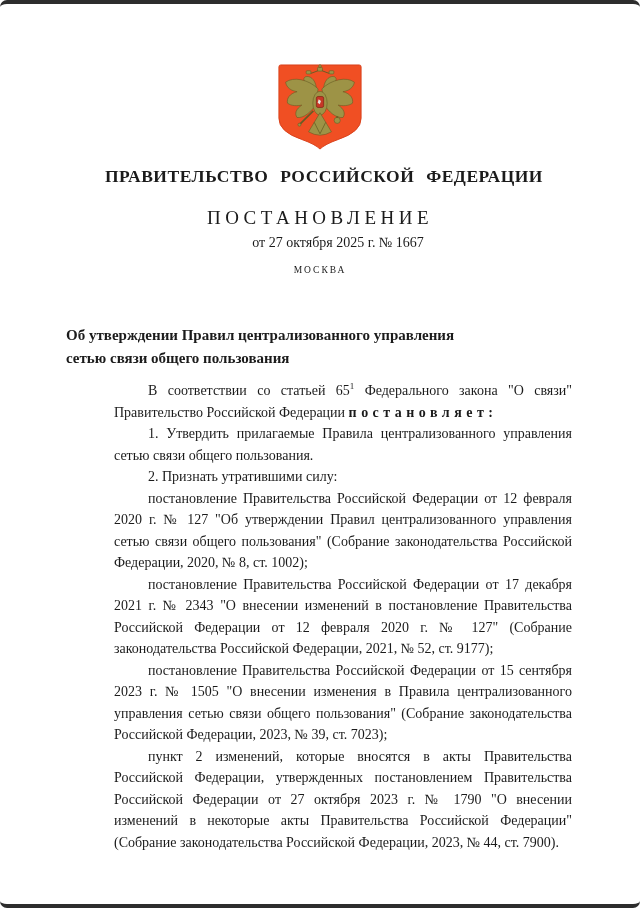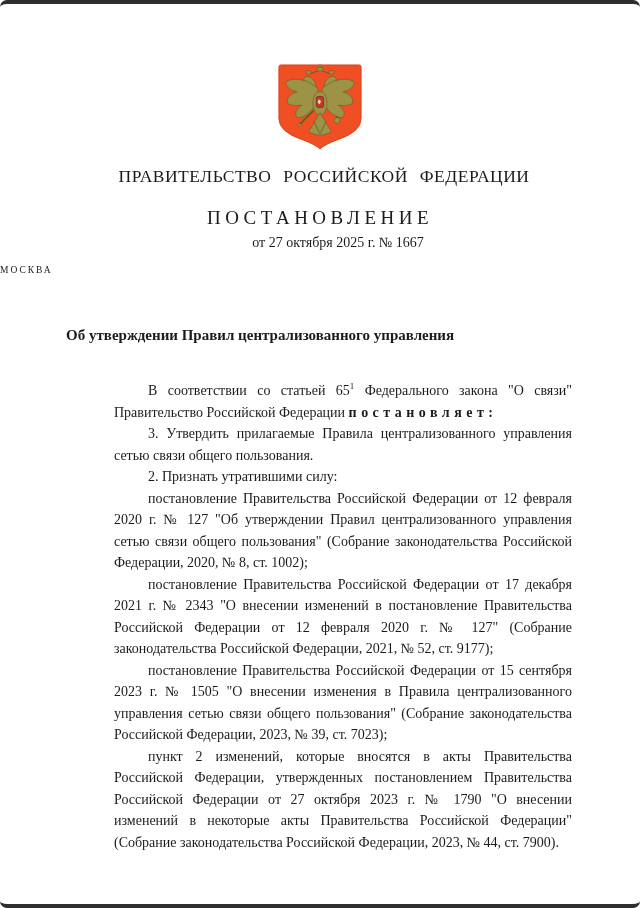--- a/index.html
+++ b/index.html
@@ -20,41 +20,41 @@
     position: absolute;
     top: 58px; left: 50%;
     transform: translateX(-50%);
     width: 86px; height: 90px;
   }
   .emblem svg { width: 100%; height: 100%; display: block; }
 
   .org-name {
     position: absolute; top: 162px; left: 0; right: 0;
     text-align: center;
-    font-weight: normal;
+    font-weight: bold;
     font-size: 17.5px;
     letter-spacing: 0.5px;
     word-spacing: 7px;
     padding-left: 8px;
   }
   .doc-type {
     position: absolute; top: 203px; left: 0; right: 0;
     text-align: center;
     font-size: 19px;
     letter-spacing: 4.5px;
   }
   .date-number {
     position: absolute; top: 231px; left: 0; right: 0;
     text-align: center;
     font-size: 14px;
     margin-left: 36px;
   }
   .city {
     position: absolute; top: 261px; left: 0; right: 0;
-    text-align: left;
+    text-align: center;
     font-size: 9.5px;
     letter-spacing: 2px;
   }
 
   .doc-title {
     position: absolute; top: 320px; left: 66px; width: 506px;
     text-align: left;
     font-weight: bold;
     font-size: 15px;
     line-height: 22.5px;
@@ -119,25 +119,26 @@
   <div class="org-name">ПРАВИТЕЛЬСТВО РОССИЙСКОЙ ФЕДЕРАЦИИ</div>
 
   <div class="doc-type">ПОСТАНОВЛЕНИЕ</div>
 
   <div class="date-number">от 27 октября 2025 г. № 1667</div>
 
   <div class="city">МОСКВА</div>
 
   <div class="doc-title">
     <span>Об утверждении Правил централизованного управления</span><br>
+    <span>сетью связи общего пользования</span>
   </div>
 
   <div class="doc-body">
     <p><span>В соответствии со статьей 65</span><sup>1</sup><span> Федерального закона "О связи" Правительство Российской Федерации </span><span class="resolves">постановляет:</span></p>
-    <p>3. Утвердить прилагаемые Правила централизованного управления сетью связи общего пользования.</p>
+    <p>1. Утвердить прилагаемые Правила централизованного управления сетью связи общего пользования.</p>
     <p>2. Признать утратившими силу:</p>
     <p>постановление Правительства Российской Федерации от 12&nbsp;февраля 2020&nbsp;г. №&nbsp;127 "Об утверждении Правил централизованного управления сетью связи общего пользования" (Собрание законодательства Российской Федерации, 2020, №&nbsp;8, ст.&nbsp;1002);</p>
     <p>постановление Правительства Российской Федерации от 17&nbsp;декабря 2021&nbsp;г. №&nbsp;2343 "О внесении изменений в постановление Правительства Российской Федерации от 12&nbsp;февраля 2020&nbsp;г. №&nbsp;127" (Собрание законодательства Российской Федерации, 2021, №&nbsp;52, ст.&nbsp;9177);</p>
     <p>постановление Правительства Российской Федерации от 15&nbsp;сентября 2023&nbsp;г. №&nbsp;1505 "О внесении изменения в Правила централизованного управления сетью связи общего пользования" (Собрание законодательства Российской Федерации, 2023, №&nbsp;39, ст.&nbsp;7023);</p>
     <p>пункт&nbsp;2 изменений, которые вносятся в акты Правительства Российской Федерации, утвержденных постановлением Правительства Российской Федерации от 27&nbsp;октября 2023&nbsp;г. №&nbsp;1790 "О внесении изменений в некоторые акты Правительства Российской Федерации" (Собрание законодательства Российской Федерации, 2023, №&nbsp;44, ст.&nbsp;7900).</p>
   </div>
 
 </div>
 
 </body></html>

